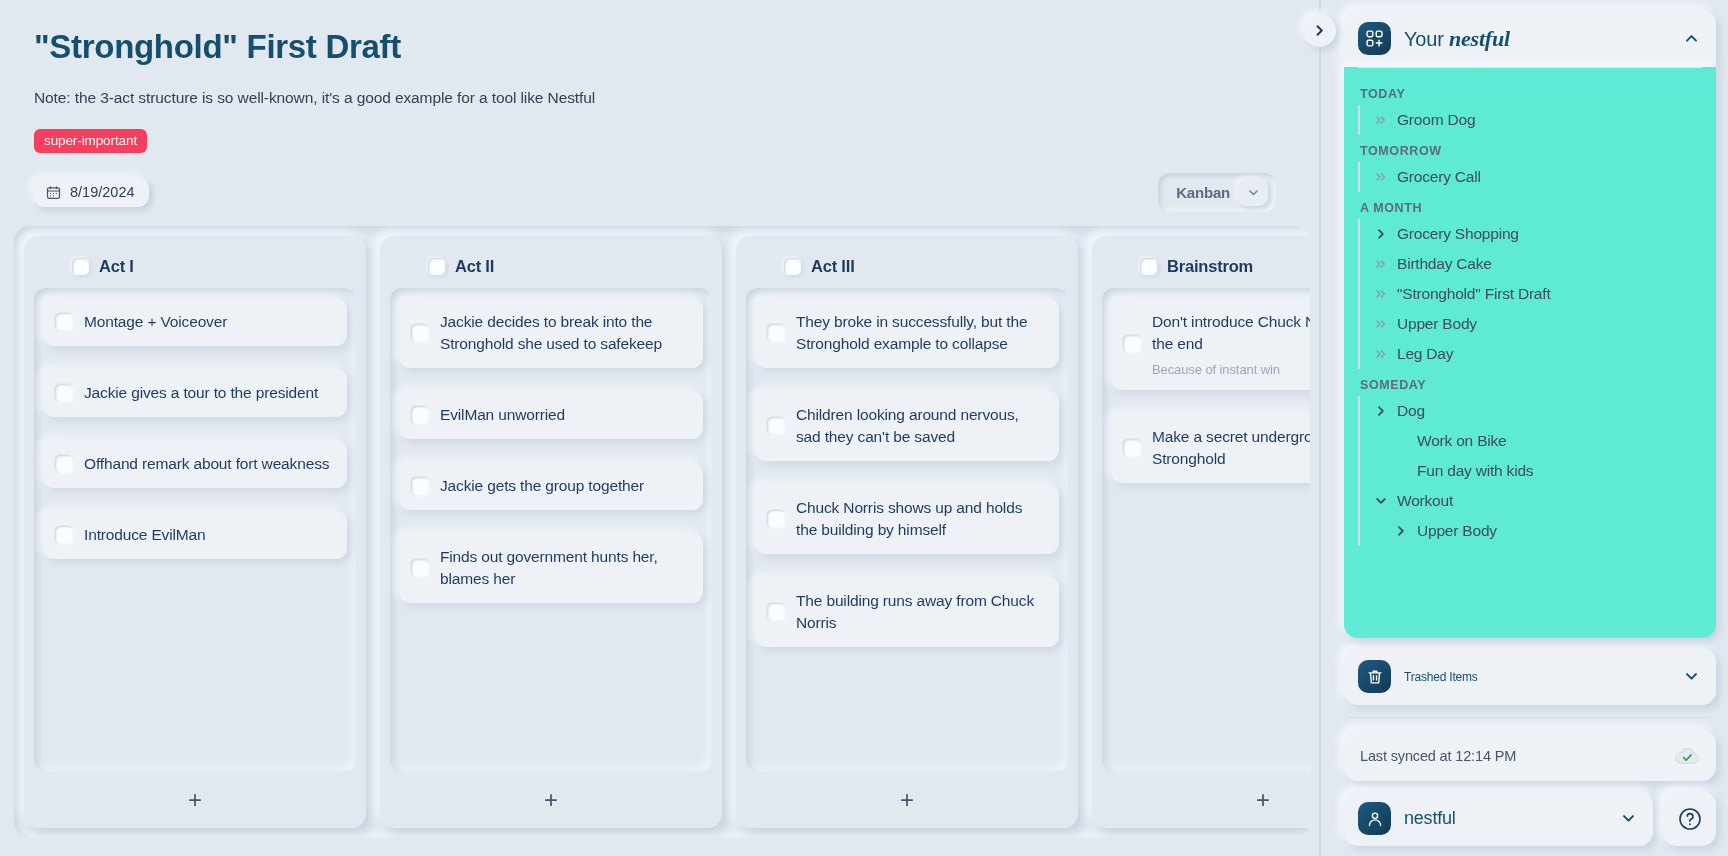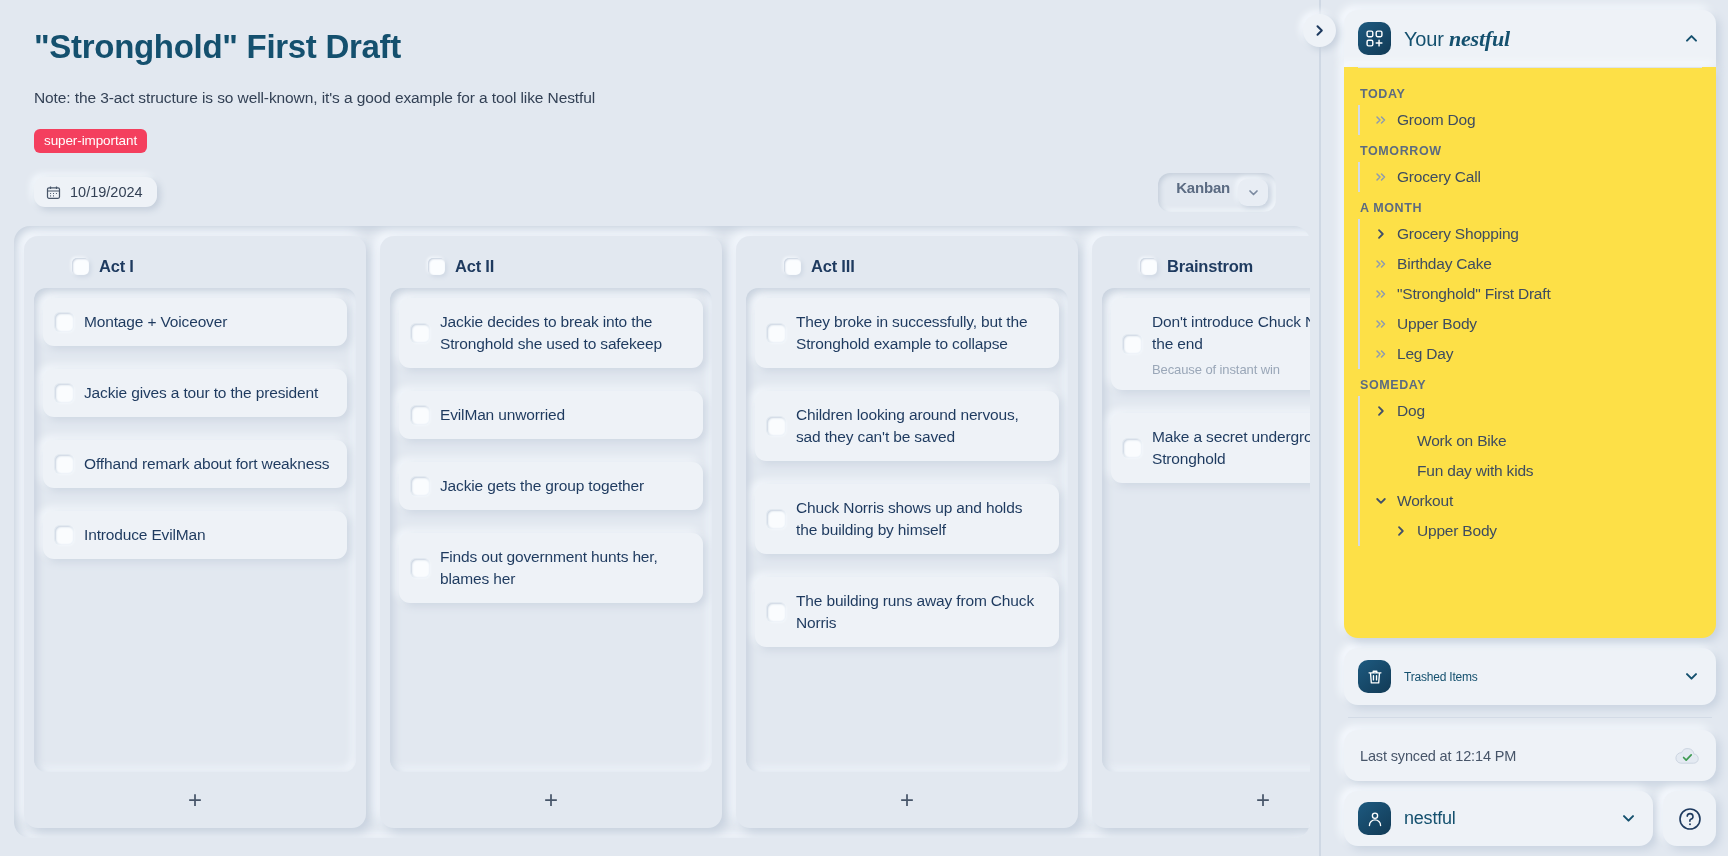--- a/index.html
+++ b/index.html
@@ -38,21 +38,21 @@
     justify-content: space-between; padding-right: 10px;
   }
   .date-chip {
     display: inline-flex; align-items: center; gap: 9px;
     background: #eef2f7; border-radius: 11px;
     padding: 7px 14px 7px 12px; font-size: 14.5px; color: #334155;
     box-shadow: 3px 3px 7px #c3cdda, -3px -3px 7px #f6fafe;
   }
   .cal-ico { width: 15px; height: 15px; display:block; }
   .view-select {
-    display: inline-flex; gap: 8px;
+    display: inline-flex; align-items: center; gap: 8px;
     background: #e2e8f0; border-radius: 12px; padding: 6px 8px 6px 18px;
     box-shadow: inset 2px 2px 5px #c3cdda, inset -2px -2px 5px #f6fafe;
   }
   .view-select .lbl { font-size: 15px; color: #5b6b82; font-weight: bold; letter-spacing: -0.2px;}
   .sel-chev {
     width: 30px; height: 27px; border-radius: 9px; background: #e8edf4;
     display: flex; align-items: center; justify-content: center;
     box-shadow: 2px 2px 5px #c7d1de, -2px -2px 5px #f6fafe;
   }
 
@@ -144,21 +144,21 @@
     width: 33px; height: 33px; border-radius: 10px; flex: 0 0 33px;
     background: linear-gradient(140deg, #1d5a80 0%, #123a55 100%);
     display: flex; align-items: center; justify-content: center;
   }
   .brand-txt { font-size: 20px; color: #14506e; letter-spacing: -0.2px; }
   .brand-txt em { font-family: "Liberation Serif", serif; font-style: italic; font-weight: bold; font-size: 22px;}
   .head-chev { margin-left: auto; cursor: pointer; }
 
   .tree-wrap {
     flex: 1 1 auto; min-height: 0;
-    background: #fde047; border-radius: 0 0 14px 14px;
+    background: #5eead4; border-radius: 0 0 14px 14px;
     margin-top: -10px;
     box-shadow: 4px 4px 9px #c9d3e0, -4px -4px 9px #f8fbff;
     overflow: hidden; position: relative;
   }
   .tree-sep { height: 1px; background: #dde4ec; margin: 0 14px; }
   .tree { padding: 10px 14px 0 14px; overflow: hidden; height: 100%; }
   .grp-label {
     font-size: 12.5px; font-weight: bold; color: #5c6b80;
     letter-spacing: 0.6px; padding: 9px 0 4px 2px;
   }
@@ -221,21 +221,21 @@
       </div>
       <div class="meta-row">
         <div class="date-chip">
           <span>
             <svg class="cal-ico" viewBox="0 0 16 16" fill="none" stroke="#475569" stroke-width="1.3">
               <rect x="1.6" y="3" width="12.8" height="11.2" rx="1.6"></rect>
               <path d="M1.6 6.4h12.8M4.8 1.6v2.6M11.2 1.6v2.6"></path>
               <path d="M4.4 9h1M7.5 9h1M10.6 9h1M4.4 11.6h1M7.5 11.6h1" stroke-width="1.1"></path>
             </svg>
           </span>
-          <span>10/19/2024</span>
+          <span>8/19/2024</span>
         </div>
         <div class="view-select">
           <span class="lbl">Kanban</span>
           <span class="sel-chev">
             <svg width="13" height="13" viewBox="0 0 13 13" fill="none" stroke="#7c8ba1" stroke-width="1.7" stroke-linecap="round" stroke-linejoin="round">
                 <path d="M3 5l3.5 3.5L10 5"></path>
               </svg>
           </span>
         </div>
       </div>

